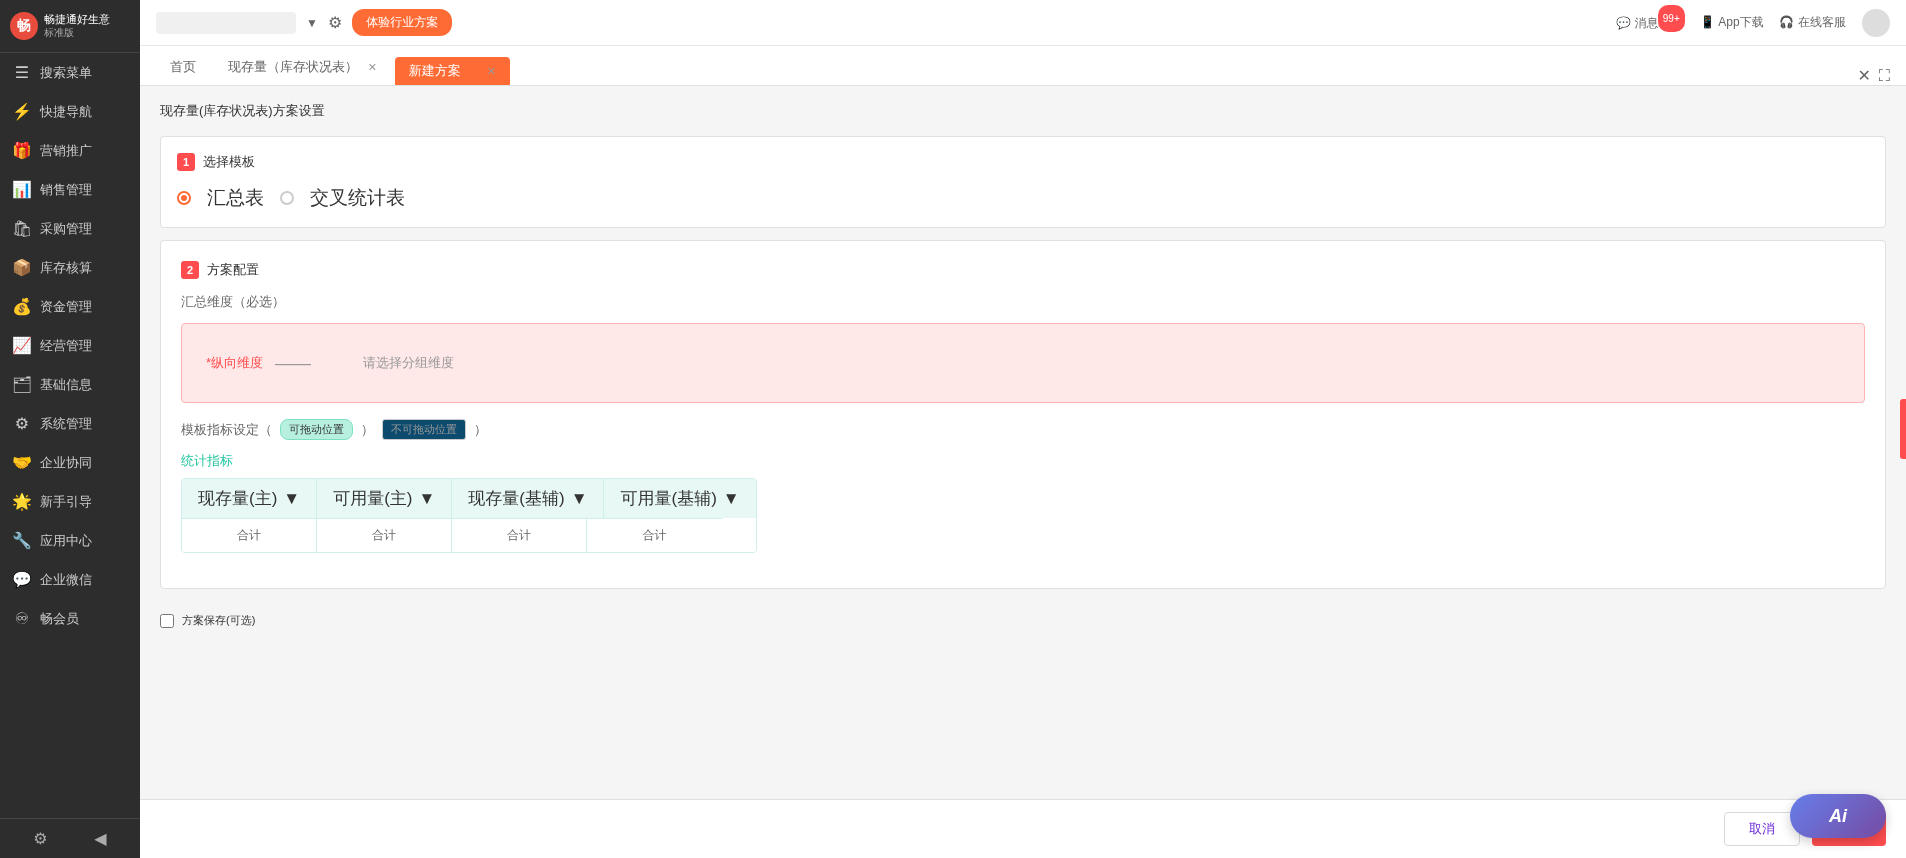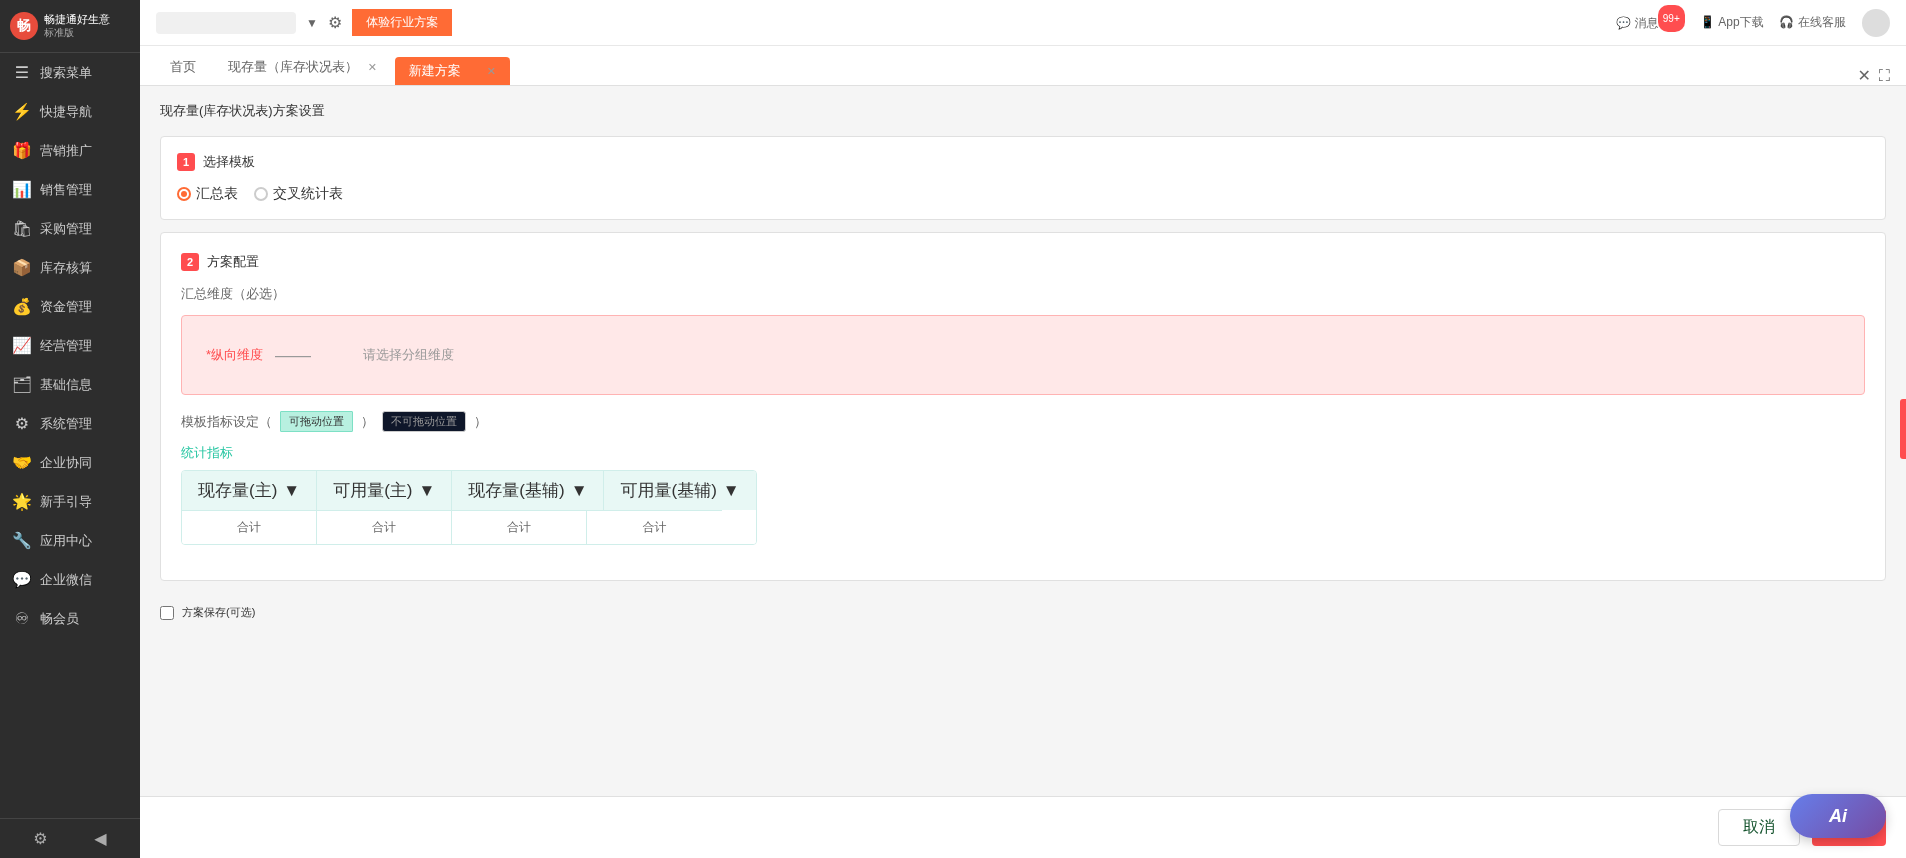--- a/index.html
+++ b/index.html
@@ -79,21 +79,21 @@
       width: 140px;
       color: #999;
     }
     .topbar-dropdown { color: #666; font-size: 12px; cursor: pointer; }
     .topbar-gear { color: #666; font-size: 16px; cursor: pointer; }
     .topbar-btn {
       background: #ff6b35;
       color: white;
       border: none;
       padding: 5px 14px;
-      border-radius: 0;
+      border-radius: 12px;
       font-size: 12px;
       cursor: pointer;
     }
     .topbar-right {
       margin-left: auto;
       display: flex;
       align-items: center;
       gap: 16px;
       font-size: 12px;
       color: #666;
@@ -179,21 +179,21 @@
       display: flex;
       align-items: center;
       justify-content: center;
       font-size: 11px;
       font-weight: bold;
     }
     .section-title { font-size: 13px; color: #333; font-weight: 500; }
 
     
     .radio-group { display: flex; align-items: center; gap: 16px; }
-    .radio-label { display: flex; align-items: center; gap: 5px; font-size: 14px; color: #333; cursor: pointer; }
+    .radio-label { display: flex; align-items: center; gap: 16px; font-size: 19px; color: #333; cursor: pointer; }
     .radio-dot {
       width: 14px;
       height: 14px;
       border-radius: 50%;
       border: 2px solid #ccc;
       position: relative;
     }
     .radio-dot.checked { border-color: #ff6b35; }
     .radio-dot.checked::after {
       content: '';
@@ -230,25 +230,25 @@
     .dim-placeholder { color: #999; margin-left: 40px; }
 
     
     .template-settings { margin-bottom: 12px; }
     .template-settings-label { font-size: 13px; color: #666; margin-bottom: 10px; display: flex; align-items: center; gap: 8px; }
     .tag-draggable {
       background: #b8f0e0;
       border: 1px solid #7de0c5;
       color: #333;
       padding: 2px 8px;
-      border-radius: 1px;
+      border-radius: 8px;
       font-size: 11px;
     }
     .tag-no-drag {
-      background: #0f172a;
+      background: #0c4a6e;
       border: 1px solid #ccc;
       color: #999;
       padding: 2px 8px;
       border-radius: 3px;
       font-size: 11px;
     }
 
     
     .stats-section { margin-bottom: 12px; }
     .stats-title { color: #26c6a2; font-size: 13px; margin-bottom: 8px; font-weight: 500; }
@@ -286,24 +286,24 @@
       border-top: 1px solid #e0e0e0;
       padding: 12px 20px;
       display: flex;
       justify-content: flex-end;
       gap: 12px;
       flex-shrink: 0;
     }
     .btn-cancel {
       background: #fff;
       border: 1px solid #d9d9d9;
-      color: #14532d;
+      color: #6d28d9;
       padding: 7px 24px;
       border-radius: 4px;
-      font-size: 16px;
+      font-size: 13px;
       cursor: pointer;
     }
     .btn-query {
       background: #ff4d4f;
       border: none;
       color: white;
       padding: 7px 24px;
       border-radius: 4px;
       font-size: 13px;
       cursor: pointer;

